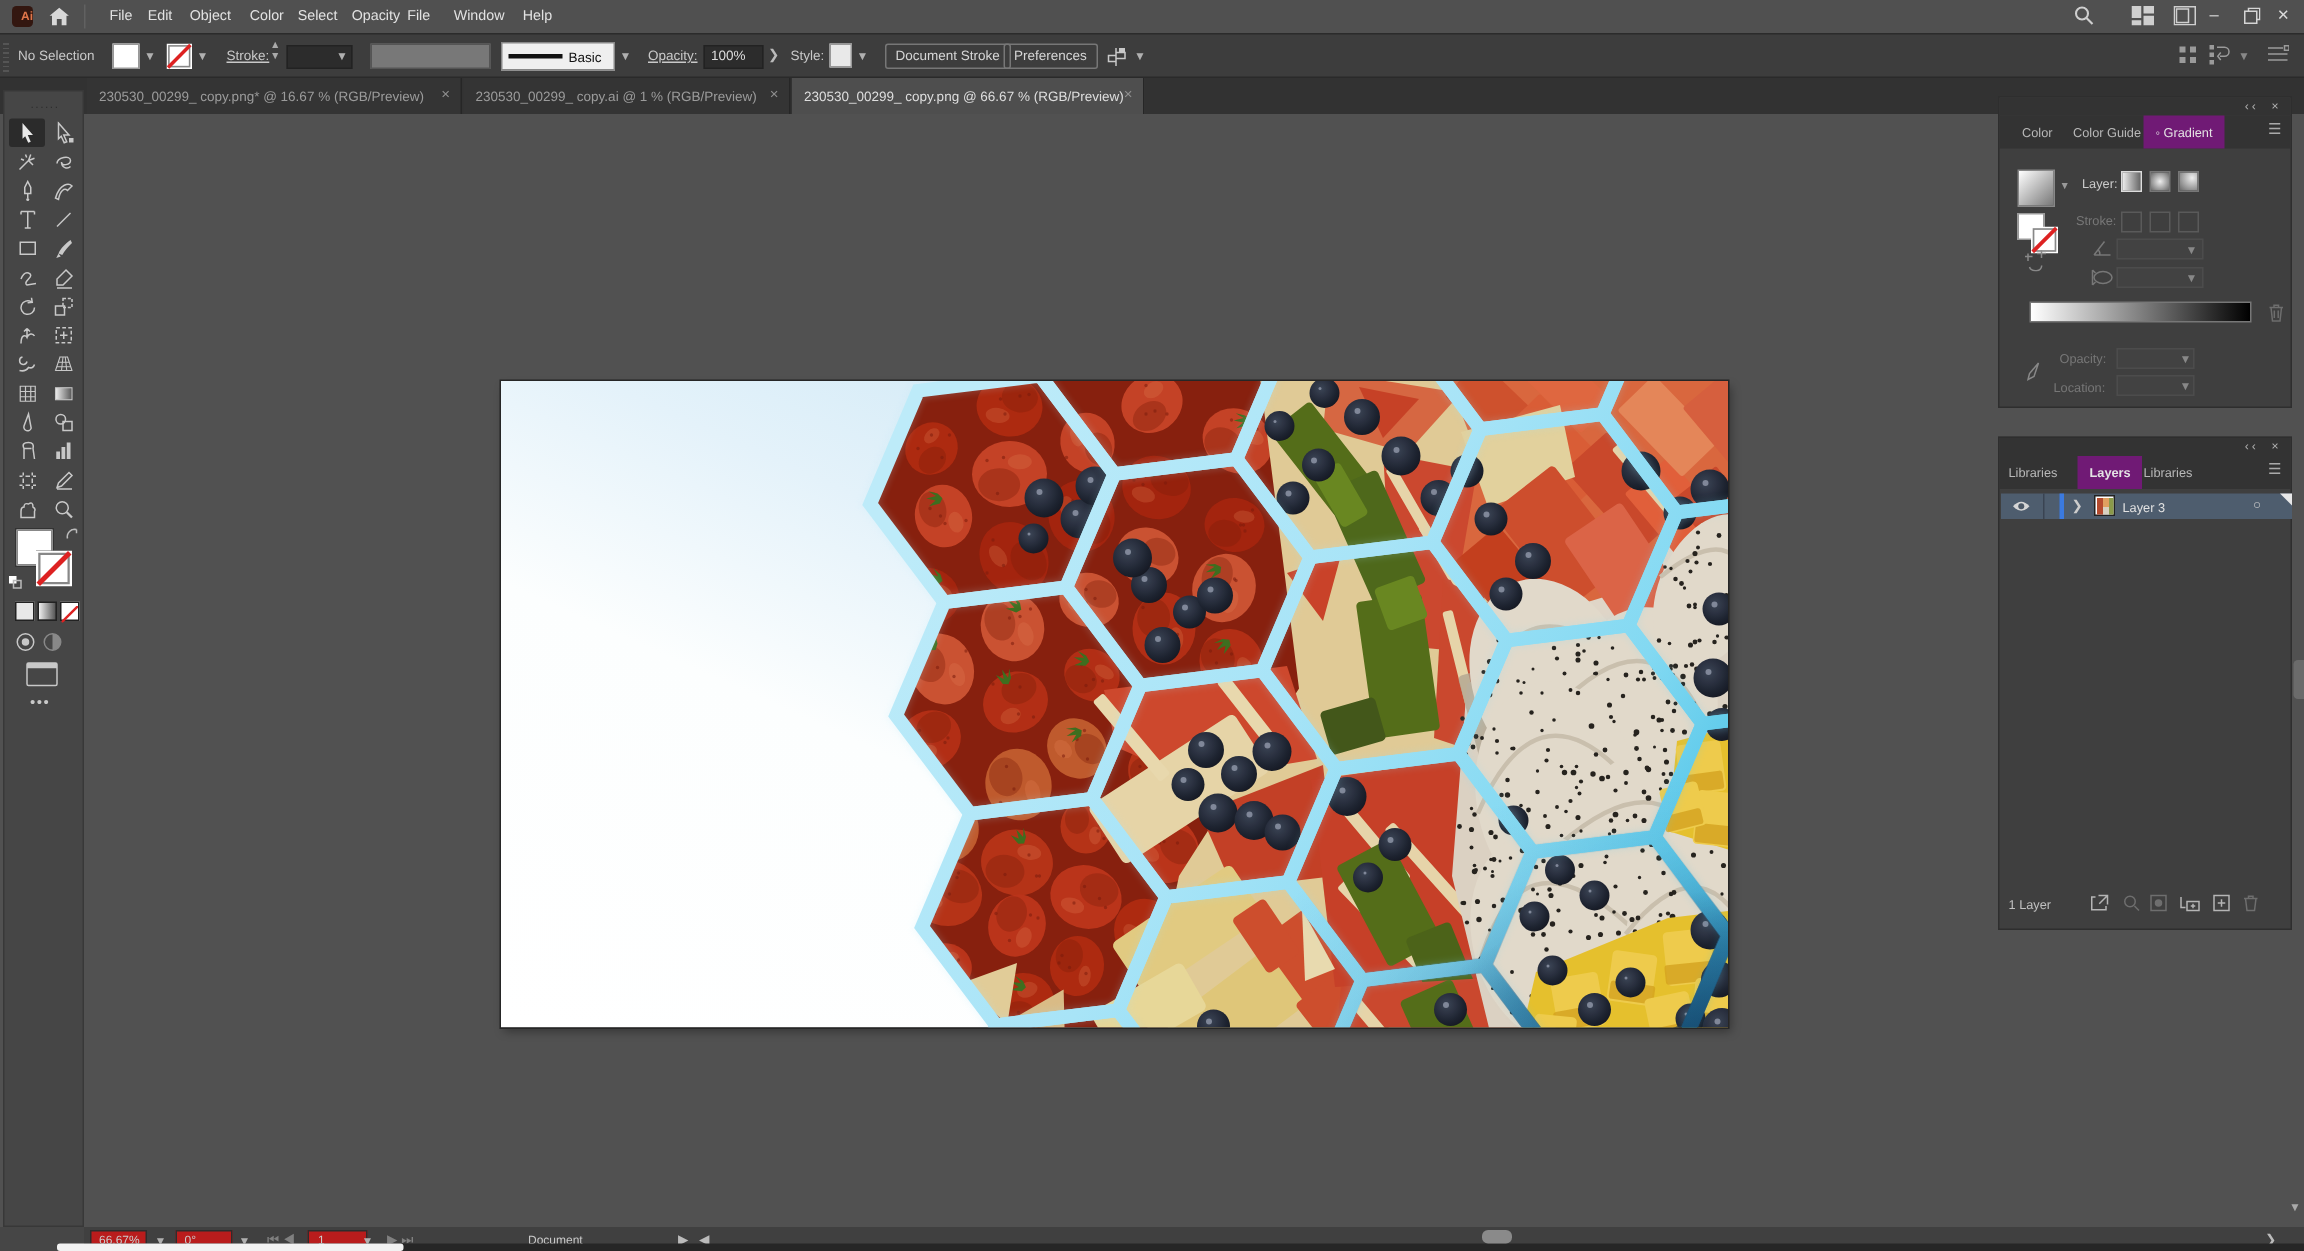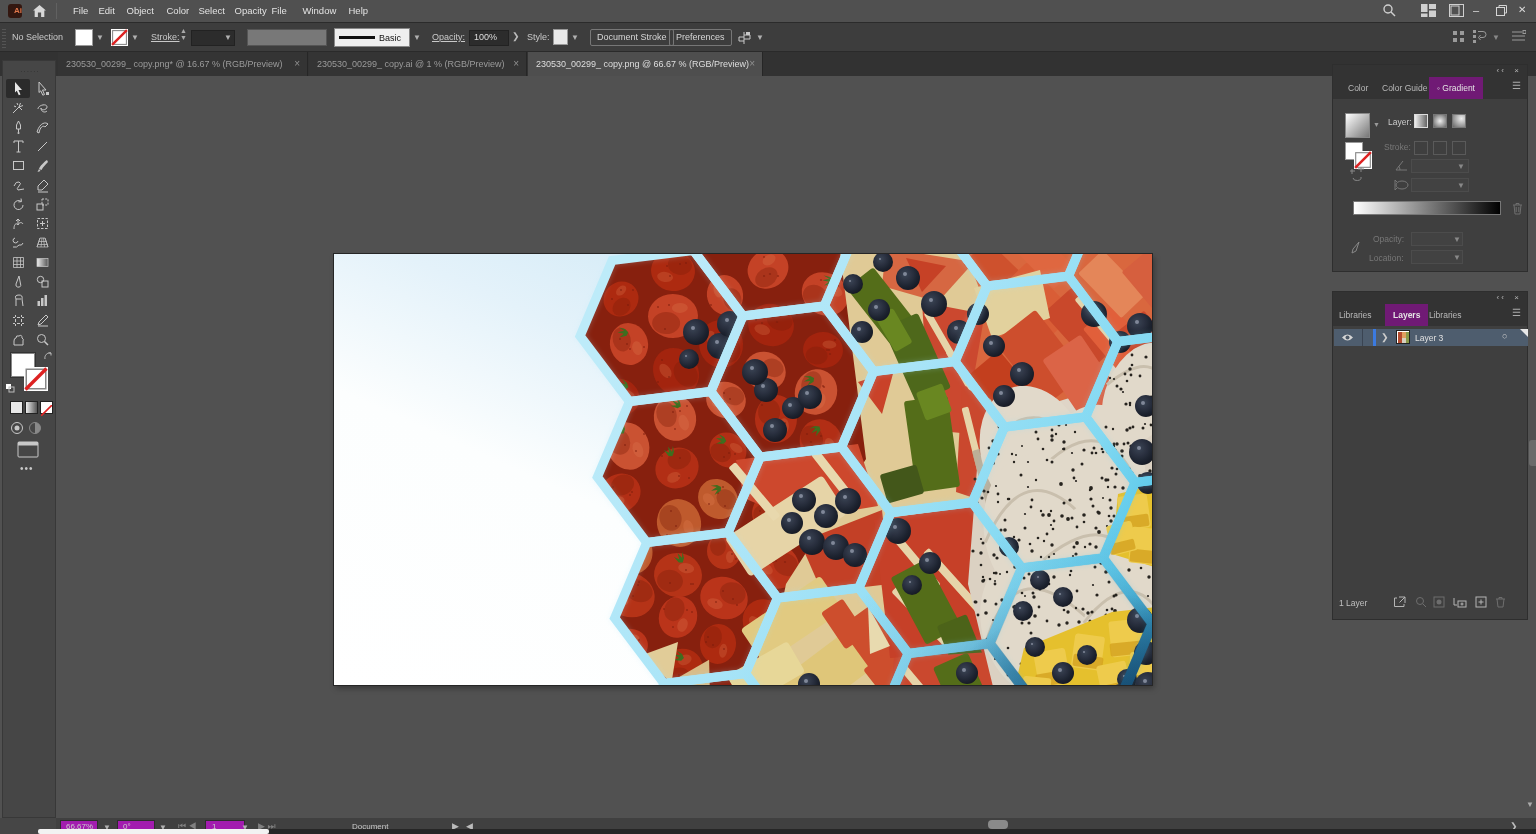--- a/index.html
+++ b/index.html
@@ -67,21 +67,21 @@
 .ddd.dis { background:#424242; border-color:#4c4c4c; }
 .dchev { position:absolute; color:#888; font-size:8px; }
 
 
 #layrow { position:absolute; left:1px; top:37px; width:194px; height:17px; background:#4e5d6e; }
 #laybar { position:absolute; left:39px; top:0; width:3px; height:17px; background:#3b7ae0; }
 
 
 #statusbar { position:absolute; left:0; top:818px; width:1536px; height:16px; background:#404040;
   color:#cccccc; font-size:8px; }
-#statusbar .sfld { position:absolute; top:2px; height:13px; background:#a21caf; border:1px solid #2d2d2d; }
+#statusbar .sfld { position:absolute; top:2px; height:13px; background:#b91c1c; border:1px solid #2d2d2d; }
 #hscroll { position:absolute; left:38px; top:829px; width:231px; height:5px; background:#f2f2f2; border-radius:2px; }
 #botstrip { position:absolute; left:56px; top:829px; width:1480px; height:5px; background:#262626; }
 </style></head>
 <body>
 <div id="app">
 
 <div id="pasteboard"></div>
 
 <div id="menubar">
   <div id="ailogo">Ai</div>

